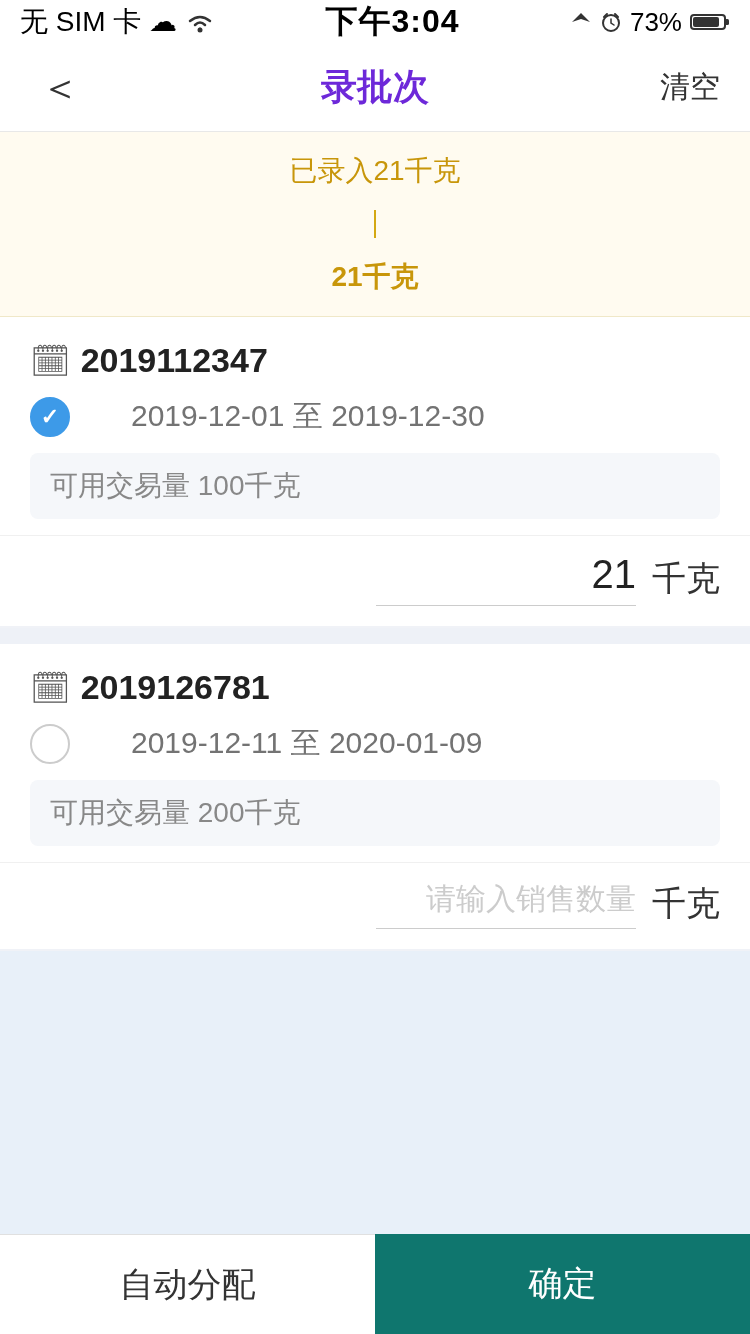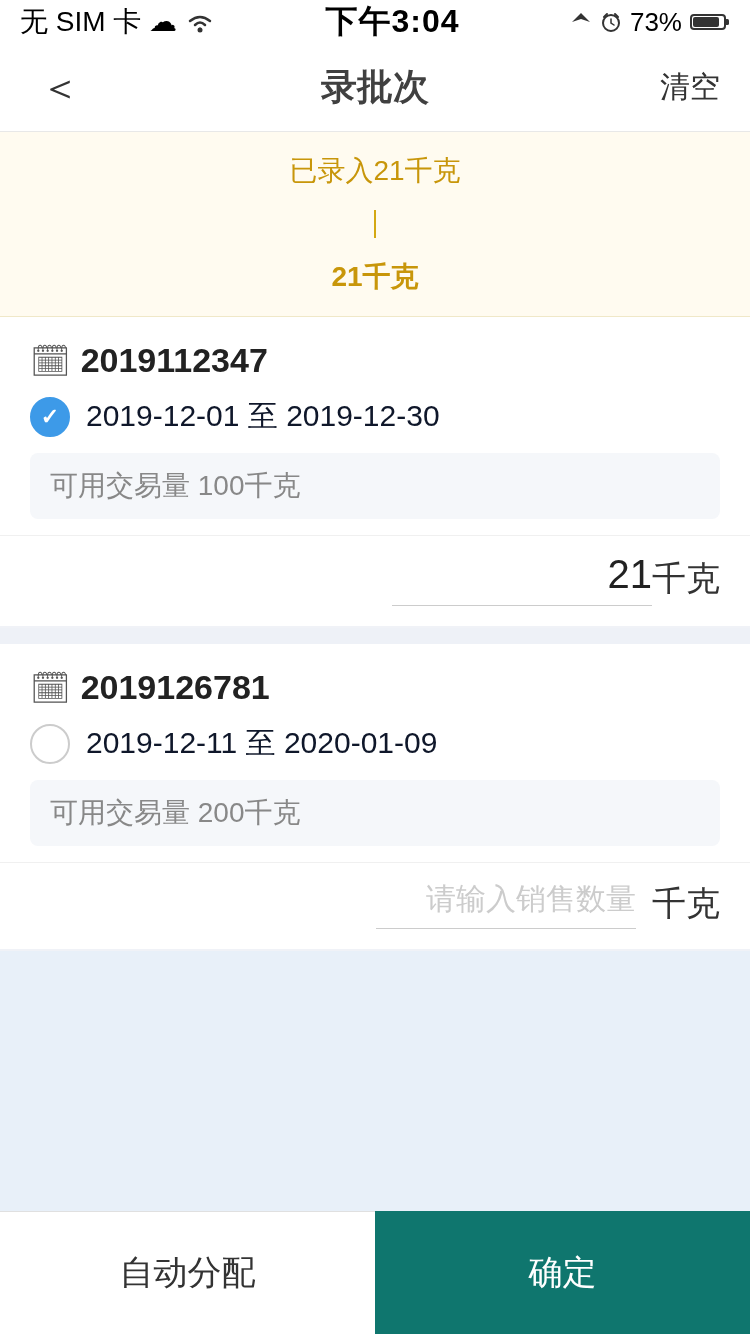--- a/index.html
+++ b/index.html
@@ -53,21 +53,21 @@
     }
     .nav-back {
       font-size: 40px;
       color: #333;
       cursor: pointer;
       padding: 10px;
     }
     .nav-title {
       font-size: 36px;
       font-weight: 600;
-      color: #404040;
+      color: #6d28d9;
     }
     .nav-clear {
       font-size: 30px;
       color: #333;
       cursor: pointer;
     }
 
     
     .summary-bar {
       background: #fffbf0;
@@ -136,38 +136,40 @@
       background: #3d9ae8;
       border-color: #3d9ae8;
     }
     .checkmark {
       color: #fff;
       font-size: 22px;
       font-weight: bold;
     }
     .batch-date {
       font-size: 30px;
-      color: #0f172a;
+      color: #737373;
+      margin-left: 45px;
     }
 
     .batch-avail {
       margin: 8px 30px 16px 30px;
       background: #f5f7fa;
       border-radius: 8px;
       padding: 14px 20px;
       font-size: 28px;
       color: #888;
     }
 
     
     .input-row {
       display: flex;
       align-items: center;
       justify-content: flex-start;
       padding: 16px 30px 20px 30px;
+      gap: 16px;
       border-top: 1px solid #f0f0f0;
     }
     .quantity-value {
       font-size: 40px;
       font-weight: 500;
       color: #222;
       text-align: right;
       min-width: 80px;
     }
     .quantity-unit {
@@ -209,21 +211,21 @@
       background: #eef1f7;
     }
 
     
     .bottom-buttons {
       position: fixed;
       bottom: 0;
       left: 0;
       width: 750px;
       display: flex;
-      height: 123px;
+      height: 100px;
     }
     .btn-auto {
       flex: 1;
       background: #fff;
       border: none;
       font-size: 34px;
       color: #333;
       cursor: pointer;
       border-top: 1px solid #e0e0e0;
     }

